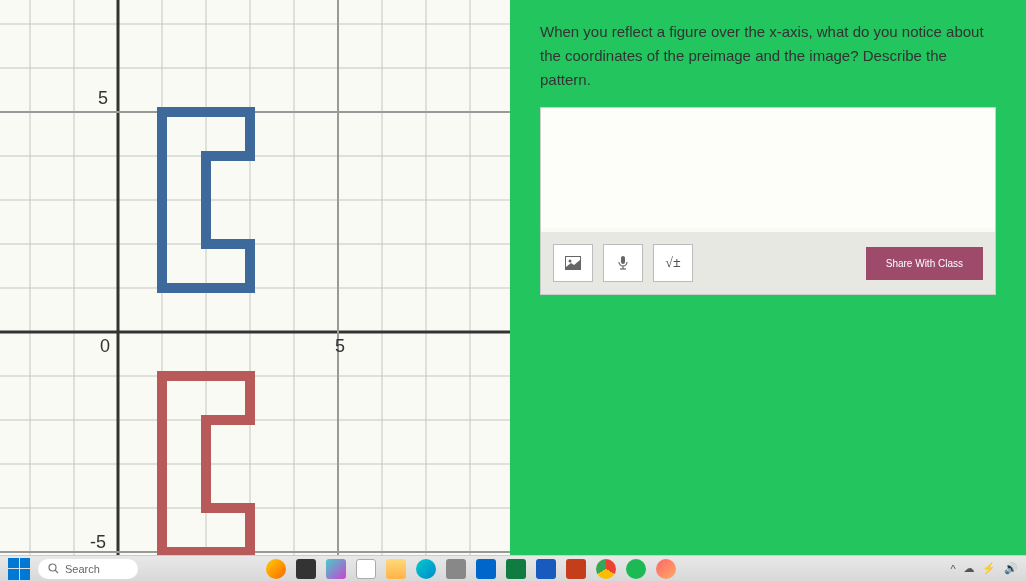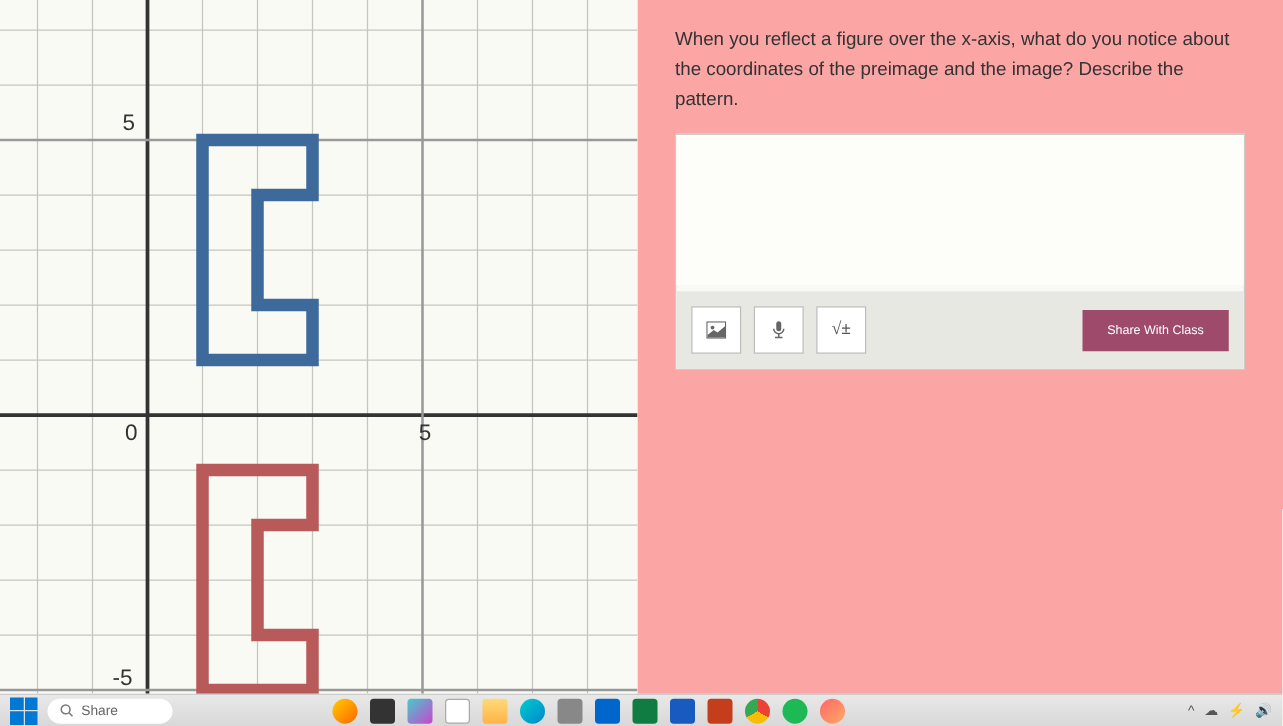--- a/index.html
+++ b/index.html
@@ -25,21 +25,21 @@
     }
     
     .graph-svg {
       width: 100%;
       height: 100%;
     }
     
     .right-panel {
       flex: 1;
       padding: 20px 30px;
-      background: #fca5a5;
+      background: #22c55e;
     }
     
     .question-text {
       font-size: 15px;
       color: #333;
       line-height: 1.6;
       margin-bottom: 15px;
     }
     
     .answer-container {
@@ -251,21 +251,21 @@
     <div></div>
       <div></div>
       <div></div>
       <div></div>
   </div>
   <div class="search-box">
     <svg width="11" height="11" viewBox="0 0 11 11">
       <circle cx="4.5" cy="4.5" r="3.5" fill="none" stroke="#777" stroke-width="1.2"></circle>
       <line x1="7" y1="7" x2="10" y2="10" stroke="#777" stroke-width="1.2"></line>
     </svg>
-    <span>Share</span>
+    <span>Search</span>
   </div>
   <div class="task-icons">
     <div class="task-icon" style="background:linear-gradient(135deg,#ffcc00,#ff6600);border-radius:50%"></div>
     <div class="task-icon" style="background:#333"></div>
     <div class="task-icon" style="background:linear-gradient(135deg,#4cc,#c4c)"></div>
     <div class="task-icon" style="background:#fff;border:1px solid #aaa"></div>
     <div class="task-icon" style="background:linear-gradient(#ffd97a,#ffb347)"></div>
     <div class="task-icon" style="background:linear-gradient(135deg,#0cc,#08c);border-radius:50%"></div>
     <div class="task-icon" style="background:#888"></div>
     <div class="task-icon" style="background:#0066cc"></div>

